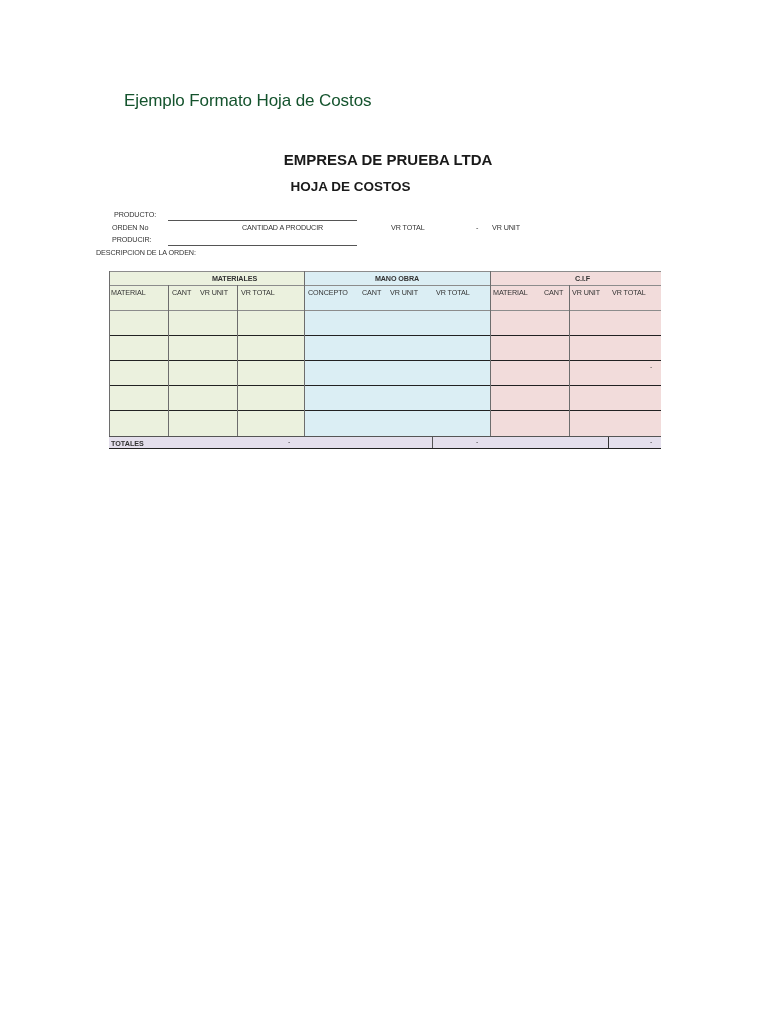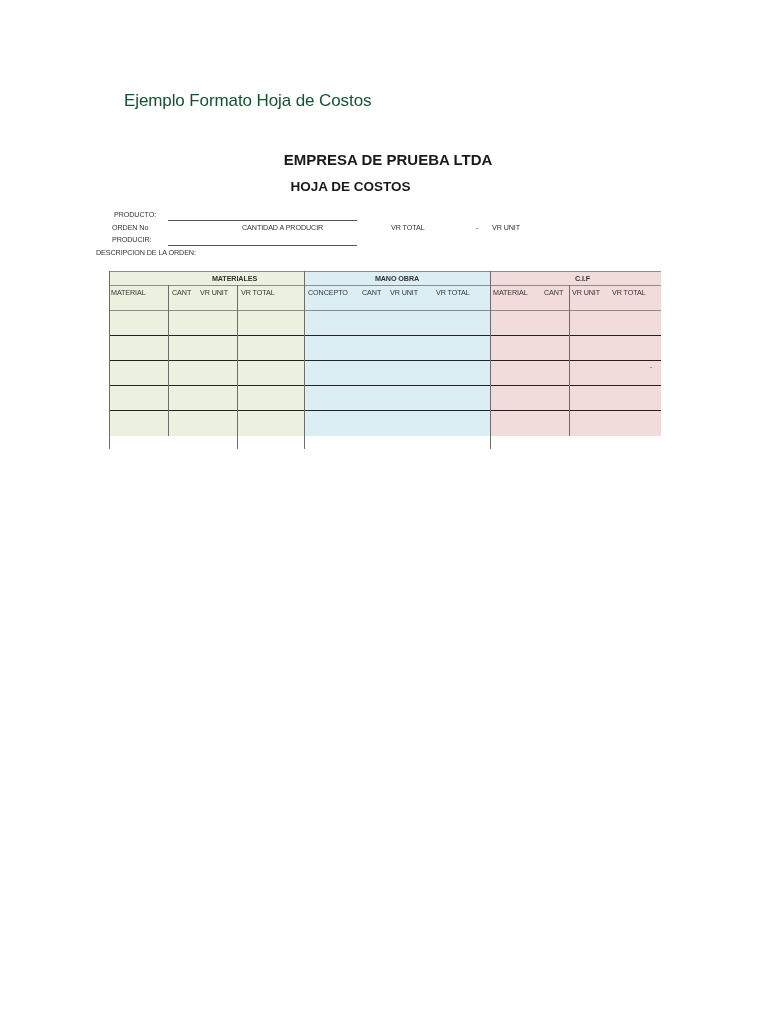--- a/index.html
+++ b/index.html
@@ -205,13 +205,21 @@
   <div class="vline" style="left:460px; top:14px; height:151px;"></div>
 
   <div style="position:absolute; left:0; top:39px; width:552px; height:25px;"></div>
   <div style="position:absolute; left:0; top:64px; width:552px; height:25px;"></div>
   <div style="position:absolute; left:0; top:89px; width:552px; height:25px;">
     <span class="cell-dash" style="left:541px; top:3px;">-</span>
   </div>
   <div style="position:absolute; left:0; top:114px; width:552px; height:25px;"></div>
   <div style="position:absolute; left:0; top:139px; width:552px; height:26px;"></div>
 
+  <div class="totals-row">
+    <span class="totals-label">TOTALES</span>
+    <span class="totals-dash" style="left:179px;">-</span>
+    <span class="totals-dash" style="left:367px;">-</span>
+    <span class="totals-dash" style="left:541px;">-</span>
+    <div class="vline" style="left:323px; top:0; height:11px; border-left-color:#555;"></div>
+    <div class="vline" style="left:499px; top:0; height:11px; border-left-color:#333;"></div>
+  </div>
 </div>
 
 </body></html>

